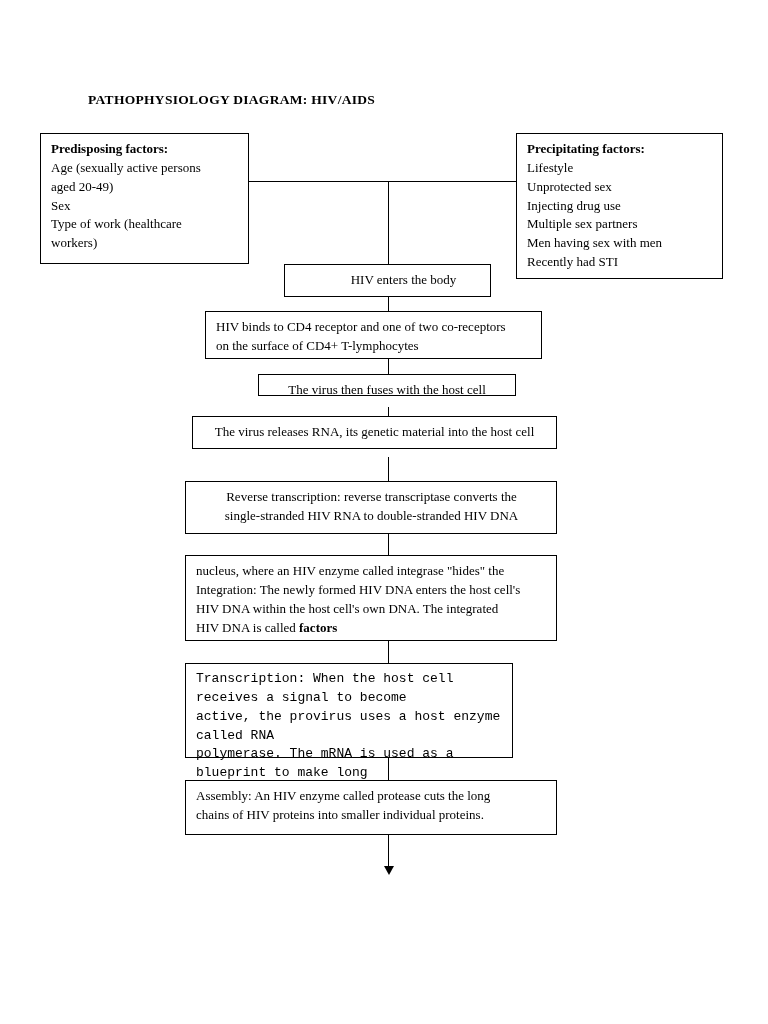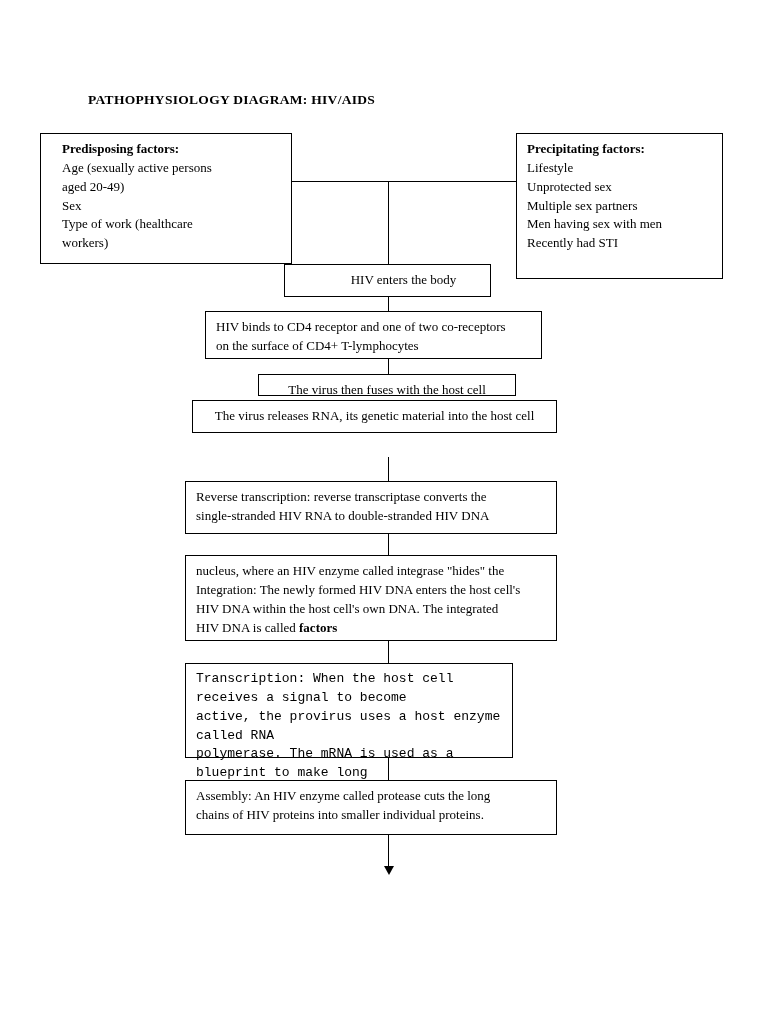--- a/index.html
+++ b/index.html
@@ -91,36 +91,37 @@
 <body>
 
 <div id="page">
 
   <div class="title">PATHOPHYSIOLOGY DIAGRAM: HIV/AIDS</div>
 
   <div class="hline" style="left:249px; top:181px; width:268px;"></div>
 
   <div class="vline" style="left:388px; top:181px; height:83px;"></div>
 
-  <div class="box" style="left:40px; top:133px; width:252px; height:131px;padding-left:11px;">
+  <div class="box" style="left:40px; top:133px; width:209px; height:131px;">
     <div class="inner">
       <span class="factor-line factor-head">Predisposing factors:</span>
       <span class="factor-line">Age (sexually active persons</span>
       <span class="factor-line">aged 20-49)</span>
       <span class="factor-line">Sex</span>
       <span class="factor-line">Type of work (healthcare</span>
       <span class="factor-line">workers)</span>
     </div>
   </div>
 
   <div class="box" style="left:516px; top:133px; width:207px; height:146px;">
     <div class="inner">
       <span class="factor-line factor-head">Precipitating factors:</span>
       <span class="factor-line">Lifestyle</span>
       <span class="factor-line">Unprotected sex</span>
+      <span class="factor-line">Injecting drug use</span>
       <span class="factor-line">Multiple sex partners</span>
       <span class="factor-line">Men having sex with men</span>
       <span class="factor-line">Recently had STI</span>
     </div>
   </div>
 
   <div class="box centered" style="left:284px; top:264px; width:207px; height:33px;padding-left:32px;">
     <div class="inner">
       <span class="flowtext">HIV enters the body</span>
     </div>
@@ -135,28 +136,28 @@
   </div>
   <div class="vline" style="left:388px; top:359px; height:15px;"></div>
 
   <div class="box centered" style="left:258px; top:374px; width:258px; height:22px;">
     <div class="inner">
       <span class="flowtext">The virus then fuses with the host cell</span>
     </div>
   </div>
   <div class="vline" style="left:388px; top:407px; height:17px;"></div>
 
-  <div class="box centered" style="left:192px; top:400px; width:365px; height:33px;">
+  <div class="box centered" style="left:192px; top:416px; width:365px; height:33px;">
     <div class="inner">
       <span class="flowtext">The virus releases RNA, its genetic material into the host cell</span>
     </div>
   </div>
   <div class="vline" style="left:388px; top:457px; height:24px;"></div>
 
-  <div class="box" style="left:185px; top:481px; width:372px; height:53px;">
+  <div class="box" style="left:185px; top:481px; width:372px; height:53px;text-align:center;">
     <div class="inner">
       <span class="flowtext">Reverse transcription: reverse transcriptase converts the</span>
       <span class="flowtext">single-stranded HIV RNA to double-stranded HIV DNA</span>
     </div>
   </div>
   <div class="vline" style="left:388px; top:534px; height:21px;"></div>
 
   <div class="box" style="left:185px; top:555px; width:372px; height:86px;">
     <div class="inner">
       <span class="flowtext">nucleus, where an HIV enzyme called integrase "hides" the</span>

